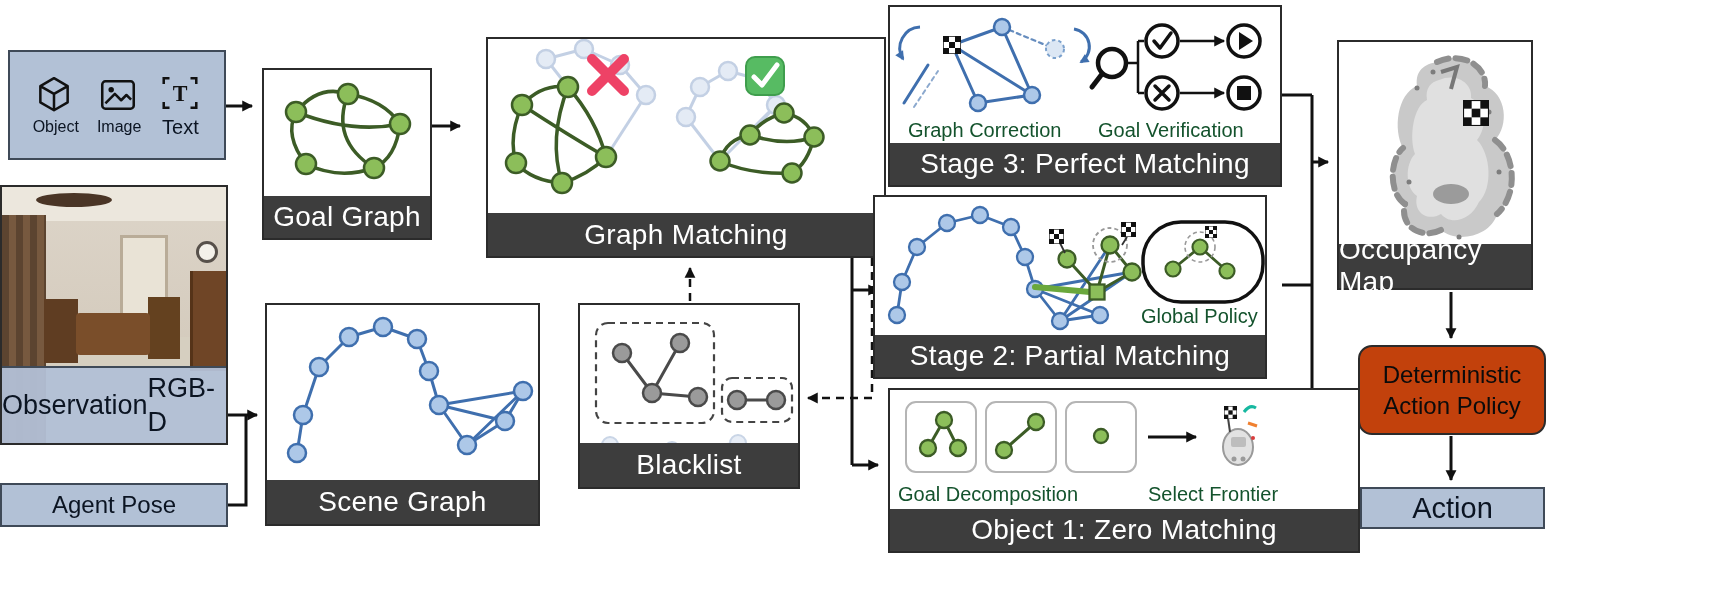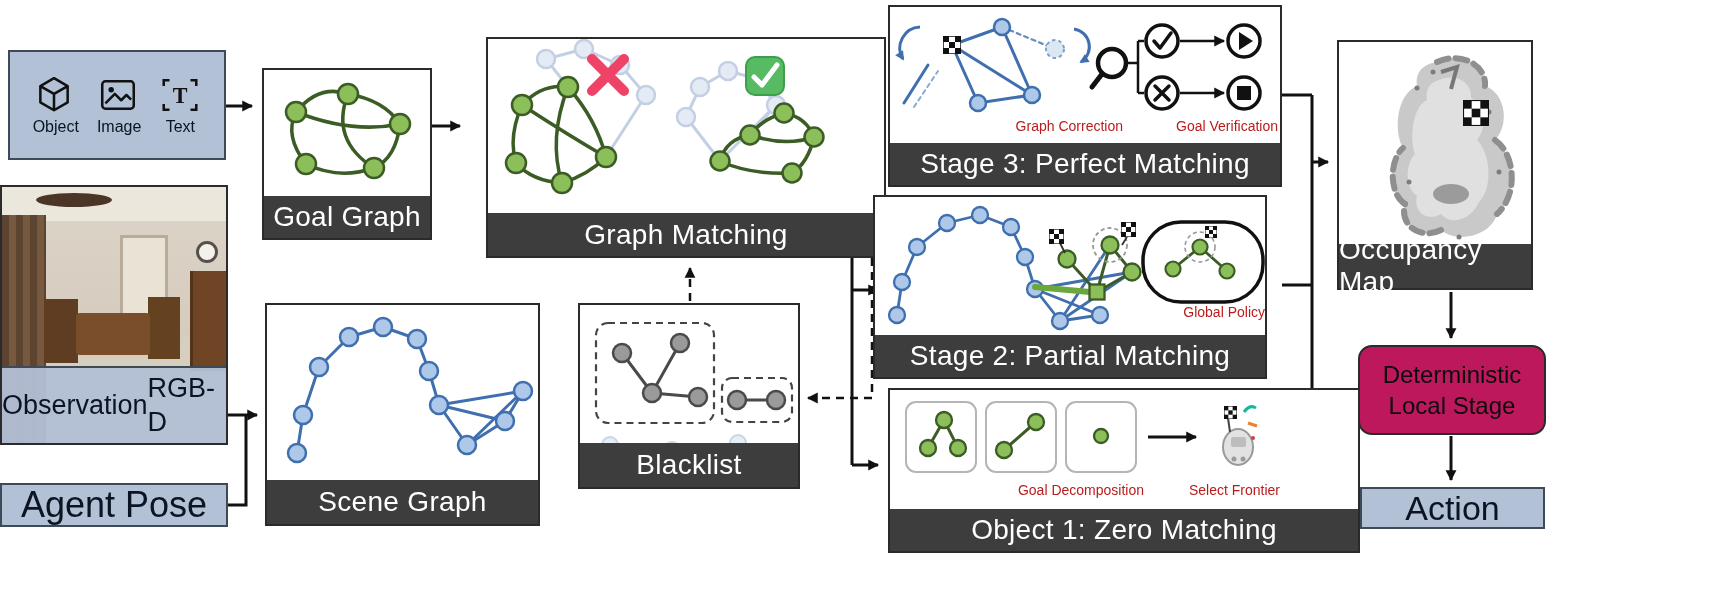--- a/index.html
+++ b/index.html
@@ -5,23 +5,23 @@
   * { margin:0; padding:0; box-sizing:border-box; }
   html,body { background:#ffffff; font-family:"Liberation Sans", sans-serif; }
   .canvas { position:relative; width:1711px; height:607px; background:#fff; overflow:hidden; }
   .abs { position:absolute; }
   .panel { background:#b2c1d6; border:2px solid #3f4a58; color:#0b1422;
            display:flex; align-items:center; justify-content:center; text-align:center; }
   .whitebox { background:#fff; border:2px solid #2b2b2b; }
   .darkbar { position:absolute; left:0; right:0; bottom:0; background:#3d3d3d; color:#fff;
              display:flex; align-items:center; justify-content:center;
              font-size:28px; letter-spacing:.3px; }
-  .sublabel { position:absolute; font-size:14px; color:#b91c1c; text-align:right; line-height:1.1; }
+  .sublabel { position:absolute; font-size:20px; color:#14532d; text-align:left; line-height:1.1; }
   .twoline { line-height:1.25; font-size:27px; }
-  .dlp { background:#be185d; border:2.5px solid #2b2b2b; border-radius:14px; color:#0b0b0b;
+  .dlp { background:#c2410c; border:2.5px solid #2b2b2b; border-radius:14px; color:#0b0b0b;
          display:flex; align-items:center; justify-content:center; text-align:center;
          font-size:24px; line-height:1.3; }
   svg { display:block; }
 </style>
 </head>
 <body>
 
 <div class="canvas">
 
   <svg class="abs" style="left:0;top:0" width="1711" height="607" viewBox="0 0 1711 607">
@@ -79,42 +79,42 @@
         <circle cx="13.5" cy="15" r="2.6" fill="#111"></circle>
         <path d="M8 28 L17 19 L23 25 L28 20 L32.5 24.5" stroke="#111" stroke-width="2.4" fill="none" stroke-linejoin="round"></path>
       </svg>
       <div style="font-size:16px;margin-top:2px">Image</div>
     </div>
     <div style="text-align:center">
       <svg width="42" height="42" viewBox="0 0 40 40">
         <path d="M10 6 H4.5 V11.5 M4.5 28.5 V34 H10 M30 6 H35.5 V11.5 M35.5 28.5 V34 H30" stroke="#111" stroke-width="2.4" fill="none"></path>
         <text x="20" y="27.5" font-size="21" font-weight="bold" text-anchor="middle" fill="#111" font-family="Liberation Serif, serif">T</text>
       </svg>
-      <div style="font-size:16px;margin-top:2px">Text</div>
+      <div style="font-size:20px;margin-top:2px">Text</div>
     </div>
   </div>
 
   <div class="abs" style="left:0;top:185px;width:228px;height:260px;border:2px solid #2b2b2b;overflow:hidden;background:linear-gradient(#ddd5c9,#cfc5b6);">
     <div class="abs" style="left:0;top:0;width:228px;height:34px;background:#ece7dd;"></div>
     <div class="abs" style="left:34px;top:6px;width:76px;height:14px;background:#4a3526;border-radius:50%;"></div>
     <div class="abs" style="left:118px;top:48px;width:48px;height:100px;background:#e9e3d6;border:3px solid #b9ac98;"></div>
     <div class="abs" style="left:194px;top:54px;width:22px;height:22px;background:#f4f1ea;border:3px solid #57504a;border-radius:50%;"></div>
     <div class="abs" style="left:0;top:28px;width:44px;height:232px;background:repeating-linear-gradient(90deg,#5c4430 0 7px,#77593f 7px 14px);"></div>
     <div class="abs" style="left:44px;top:150px;width:184px;height:110px;background:#d6cfc0;"></div>
     <div class="abs" style="left:188px;top:84px;width:40px;height:100px;background:#6f4526;border-left:3px solid #553318;"></div>
     <div class="abs" style="left:42px;top:112px;width:34px;height:64px;background:#5f3d22;"></div>
     <div class="abs" style="left:146px;top:110px;width:32px;height:62px;background:#64411f;"></div>
     <div class="abs" style="left:74px;top:126px;width:74px;height:42px;background:#7a4e2a;border-radius:4px;"></div>
     <div class="abs twoline" style="left:0;right:0;bottom:0;height:77px;background:rgba(178,192,214,0.95);border-top:2px solid #3f4a58;display:flex;flex-direction:row;align-items:center;justify-content:center;color:#0b1422;">
       <div>Observation</div>
       <div>RGB-D</div>
     </div>
   </div>
 
-  <div class="abs panel" style="left:0;top:483px;width:228px;height:44px;font-size:36px;">
+  <div class="abs panel" style="left:0;top:483px;width:228px;height:44px;font-size:24px;">
     <span>Agent Pose</span>
   </div>
 
   <div class="abs whitebox" style="left:262px;top:68px;width:170px;height:172px;">
     <svg width="166" height="126" viewBox="0 0 166 126">
       <g stroke="#3c5c26" stroke-width="3.5" fill="none" stroke-linecap="round">
         <path d="M32,42 Q55,14 84,24"></path>
           <path d="M84,24 Q120,30 136,54"></path>
         <path d="M136,54 Q132,88 110,98"></path>
           <path d="M110,98 Q75,110 42,94"></path>
@@ -488,20 +488,20 @@
       <path d="M102,30 l16,-5 l-6,22" stroke="#777" stroke-width="4" fill="none"></path>
       <use href="#flag" x="124" y="58" width="26" height="26"></use>
     </svg>
     <div class="darkbar" style="height:44px">
       <span>Occupancy Map</span>
     </div>
   </div>
 
   <div class="abs dlp" style="left:1358px;top:345px;width:188px;height:90px;flex-direction:column;">
     <div>Deterministic</div>
-    <div>Local Stage</div>
-  </div>
-
-  <div class="abs panel" style="left:1360px;top:487px;width:185px;height:42px;font-size:34px;">
+    <div>Action Policy</div>
+  </div>
+
+  <div class="abs panel" style="left:1360px;top:487px;width:185px;height:42px;font-size:29px;">
     <span>Action</span>
   </div>
 
 </div>
 
 </body></html>

